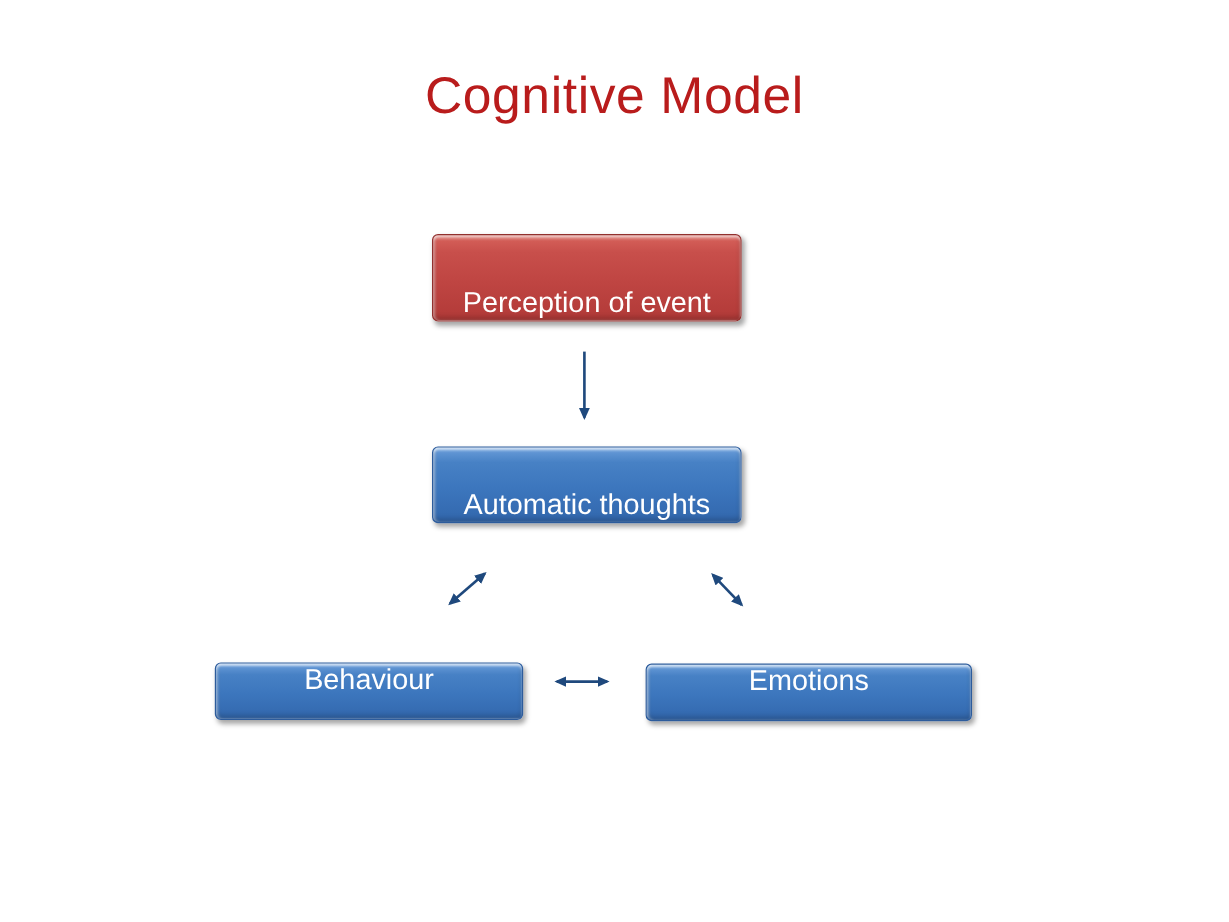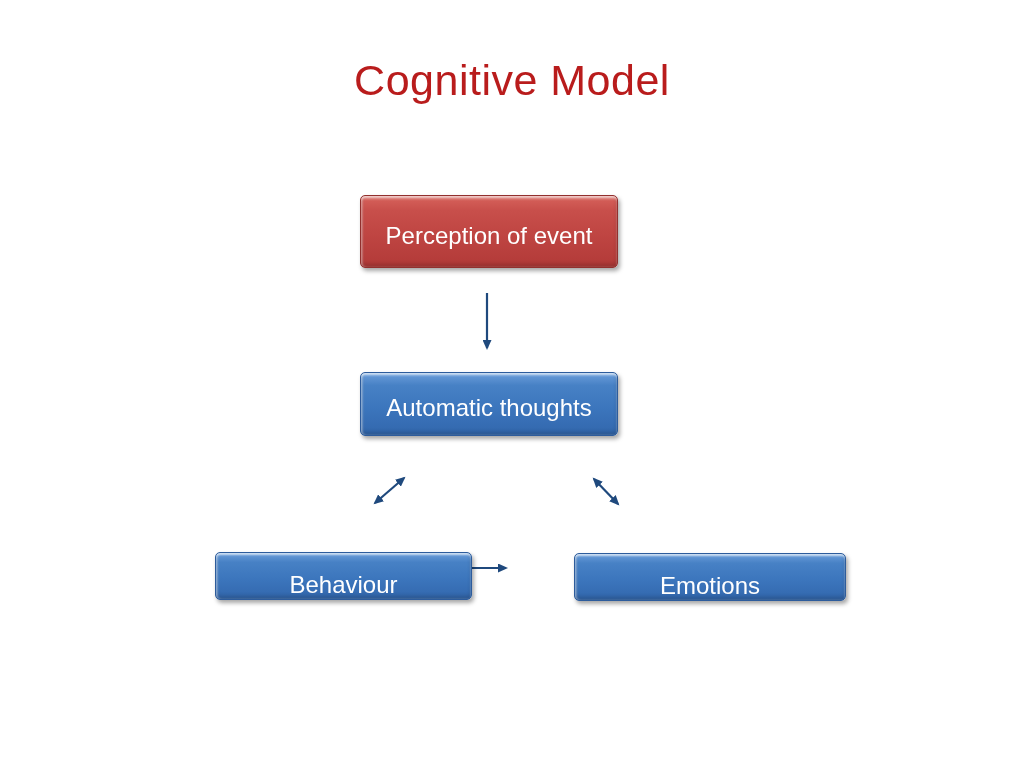--- a/index.html
+++ b/index.html
@@ -49,22 +49,22 @@
   .node.red {
     border-color: #92302e;
     background: linear-gradient(180deg,
       #e2938d 0%, #d25c56 7%, #c84f4b 20%, #bf4542 55%, #b23a38 100%);
     box-shadow:
       inset 0 2px 2px rgba(255,255,255,0.50),
       inset 2px 0 2px rgba(255,255,255,0.28),
       inset 0 -3px 4px rgba(0,0,0,0.18),
       2px 3px 4px rgba(0,0,0,0.35);
   }
-  .node.top-text { align-items: center; padding-top: 8px; }
-  .node.mid-text { align-items: flex-end; margin-left: 36px; }
+  .node.top-text { align-items: flex-end; padding-top: 8px; }
+  .node.mid-text { align-items: flex-start; }
 
   #node-perception { left: 360px; top: 195px; width: 258px; height: 73px; }
   #node-automatic  { left: 360px; top: 372px; width: 258px; height: 64px; }
   #node-behaviour  { left: 179px; top: 552px; width: 257px; height: 48px; }
   #node-emotions   { left: 538px; top: 553px; width: 272px; height: 48px; }
 
   #connector-layer {
     position: absolute;
     left: 0; top: 0;
     width: 1024px;

